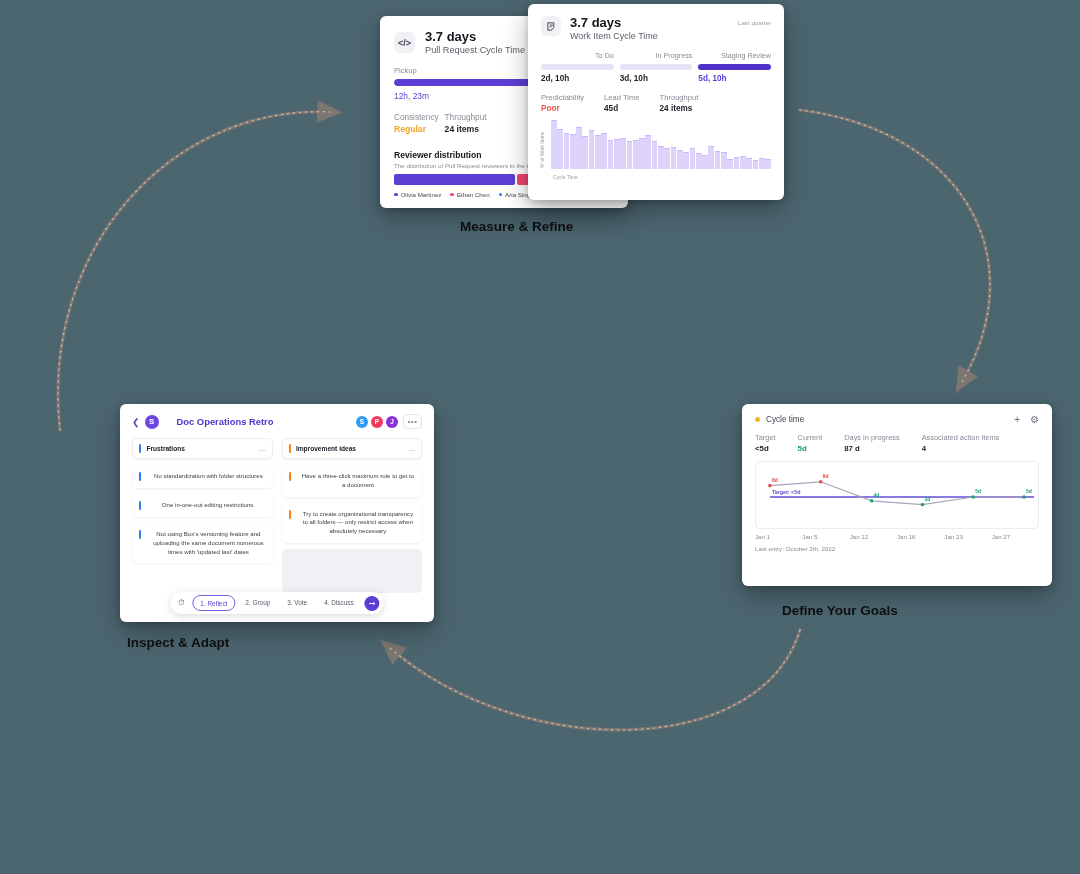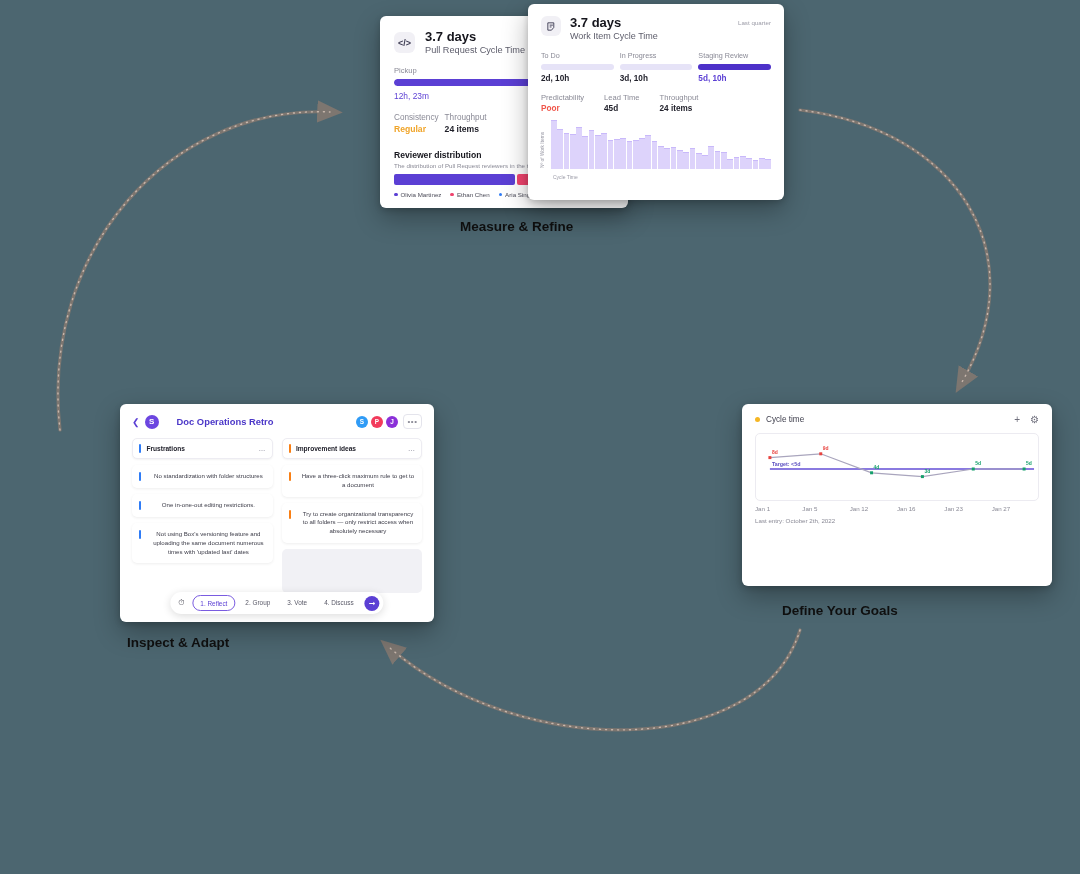--- a/index.html
+++ b/index.html
@@ -68,21 +68,21 @@
   .wi-head{display:flex;align-items:flex-start;padding:12px 13px 0 13px;}
   .wi-ico{
     width:20px;height:20px;border-radius:6px;background:#f1f0f5;
     display:flex;align-items:center;justify-content:center;margin-right:9px;
   }
   .wi-val{font-size:13px;font-weight:bold;color:#16161d;line-height:1.15;}
   .wi-sub{font-size:9px;color:#5d5d6b;line-height:1.25;}
   .wi-quarter{margin-left:auto;font-size:6.2px;color:#9a9aa6;padding-top:3px;}
   .wi-stages{display:flex;gap:6px;padding:9px 13px 0 13px;}
   .wi-stage{flex:1;}
-  .wi-stage .k{font-size:7.2px;color:#8a8a96;margin-bottom:4px;}
+  .wi-stage .k{font-size:7.2px;color:#8a8a96;margin-bottom:4px;text-align:right;}
   .wi-stage .t{height:6px;border-radius:3px;background:#e6e3f7;}
   .wi-stage .t.full{background:#4d31c9;}
   .wi-stage .v{font-size:8.2px;color:#22222c;font-weight:bold;margin-top:4px;}
   .wi-stage .v.hl{color:#5b3fd4;}
   .wi-kpis{display:flex;gap:20px;padding:10px 13px 0 13px;}
   .wi-kpis .k{font-size:7.6px;color:#8a8a96;}
   .wi-kpis .v{font-size:8.2px;font-weight:bold;color:#22222c;margin-top:2px;}
   .wi-kpis .v.bad{color:#f0564a;}
   .wi-chart{position:relative;margin:8px 13px 0 13px;height:58px;}
   .ylab{
@@ -390,20 +390,38 @@
 
   <div class="card" id="ct-card">
     <div class="ct-head">
       <div class="ct-dot"></div>
       <div class="ct-title">Cycle time</div>
       <div class="ct-actions">
         <span>+</span>
         <span>⚙</span>
       </div>
     </div>
+    <div class="ct-kpis" id="ct-kpis">
+        <div>
+          <div class="k">Target</div>
+          <div class="v">&lt;5d</div>
+        </div>
+        <div>
+          <div class="k">Current</div>
+          <div class="v ok">5d</div>
+        </div>
+        <div>
+          <div class="k">Days in progress</div>
+          <div class="v">87 d</div>
+        </div>
+        <div>
+          <div class="k">Associated action items</div>
+          <div class="v">4</div>
+        </div>
+      </div>
     <div class="ct-plot">
       <svg id="ct-svg" width="100%" height="100%" viewBox="0 0 284 66" preserveAspectRatio="none">
           <line x1="14" y1="35" x2="280" y2="35" stroke="#8a7ae0" stroke-width="2.2"></line>
           <text x="16" y="32.5" font-size="5.4" font-weight="bold" fill="#5b4fc0" font-family="Liberation Sans">Target: &lt;5d</text>
           <polyline points="14,23.599999999999998 65.2,19.799999999999997 116.4,38.8 167.60000000000002,42.599999999999994 218.8,35 270,35" fill="none" stroke="#a9a5bd" stroke-width="1.2"></polyline>
           <rect x="12.5" y="22.099999999999998" width="3" height="3" fill="#e8433f"></rect>
           <text x="16" y="19.599999999999998" font-size="5" font-weight="bold" fill="#e8433f" font-family="Liberation Sans">8d</text>
           <rect x="63.7" y="18.299999999999997" width="3" height="3" fill="#e8433f"></rect>
           <text x="67.2" y="15.799999999999997" font-size="5" font-weight="bold" fill="#e8433f" font-family="Liberation Sans">9d</text>
           <rect x="114.9" y="37.3" width="3" height="3" fill="#15a06b"></rect>

